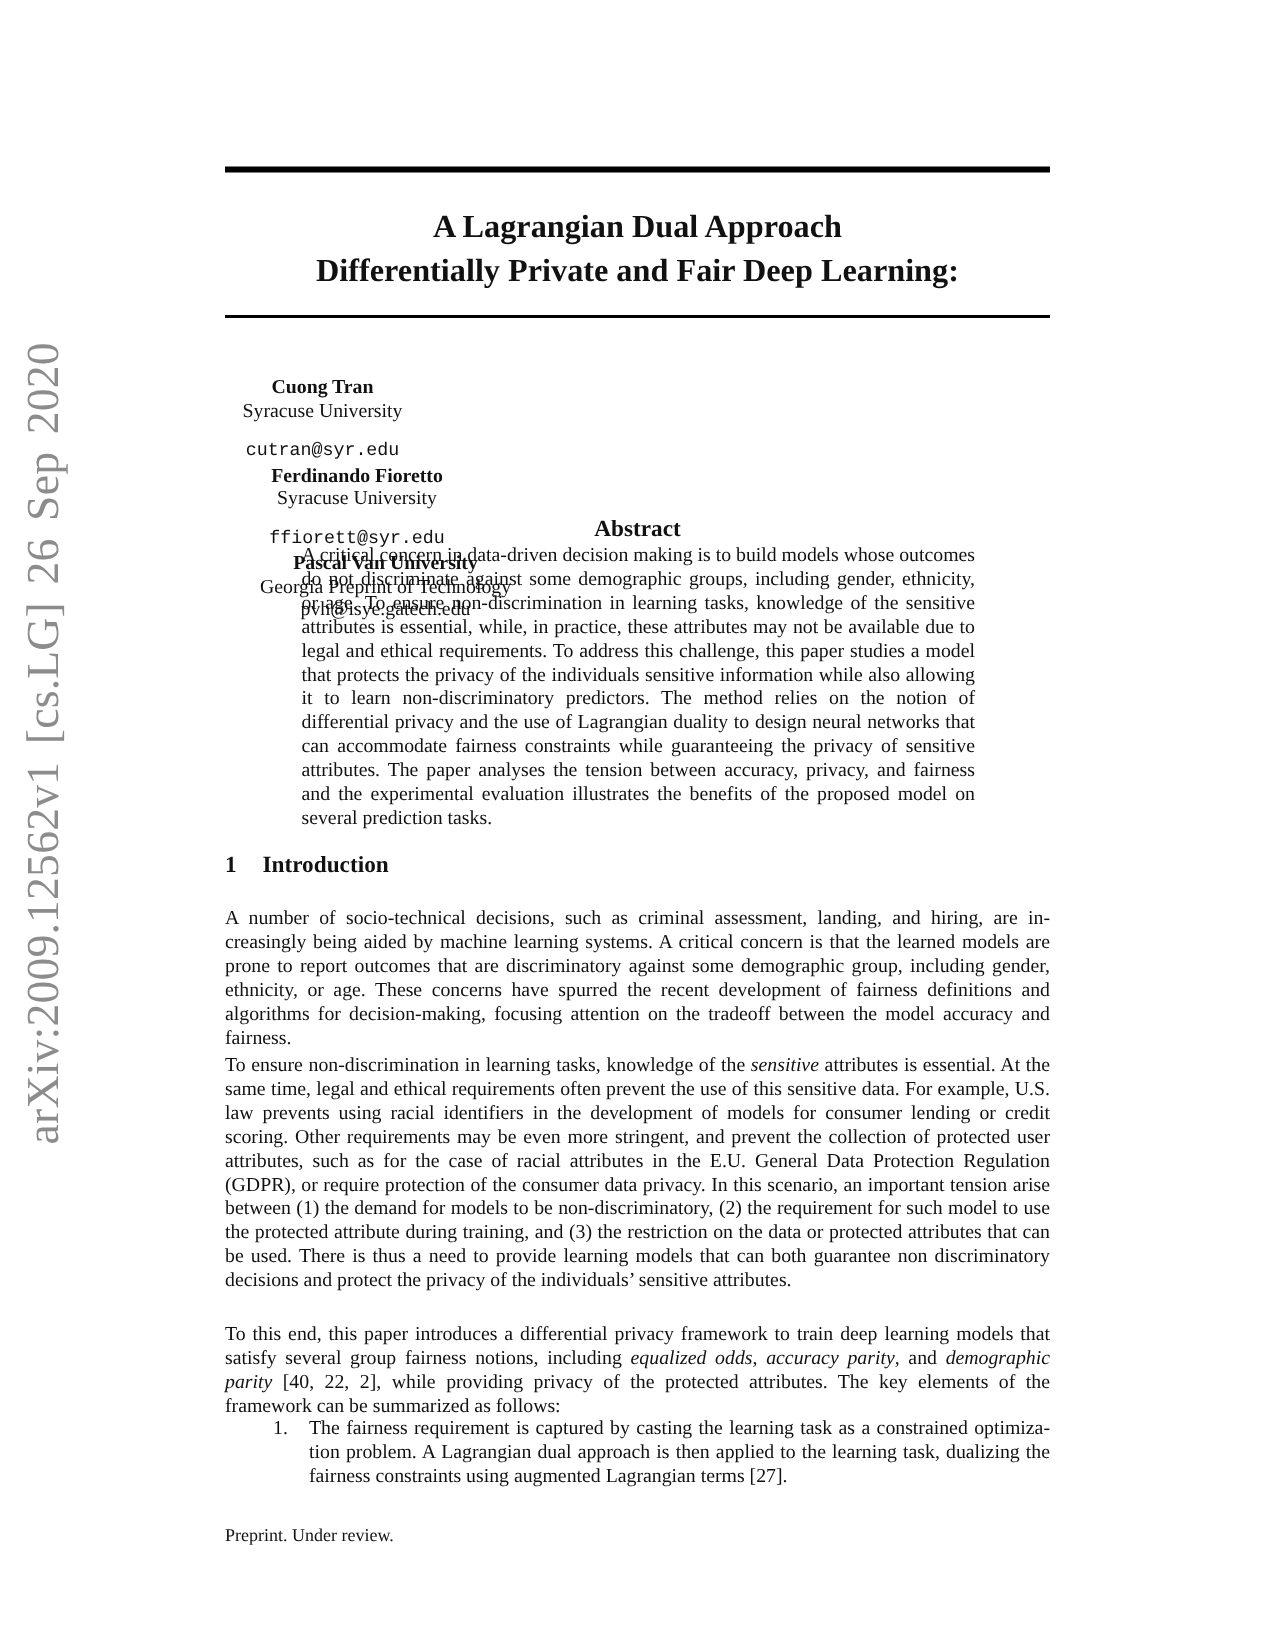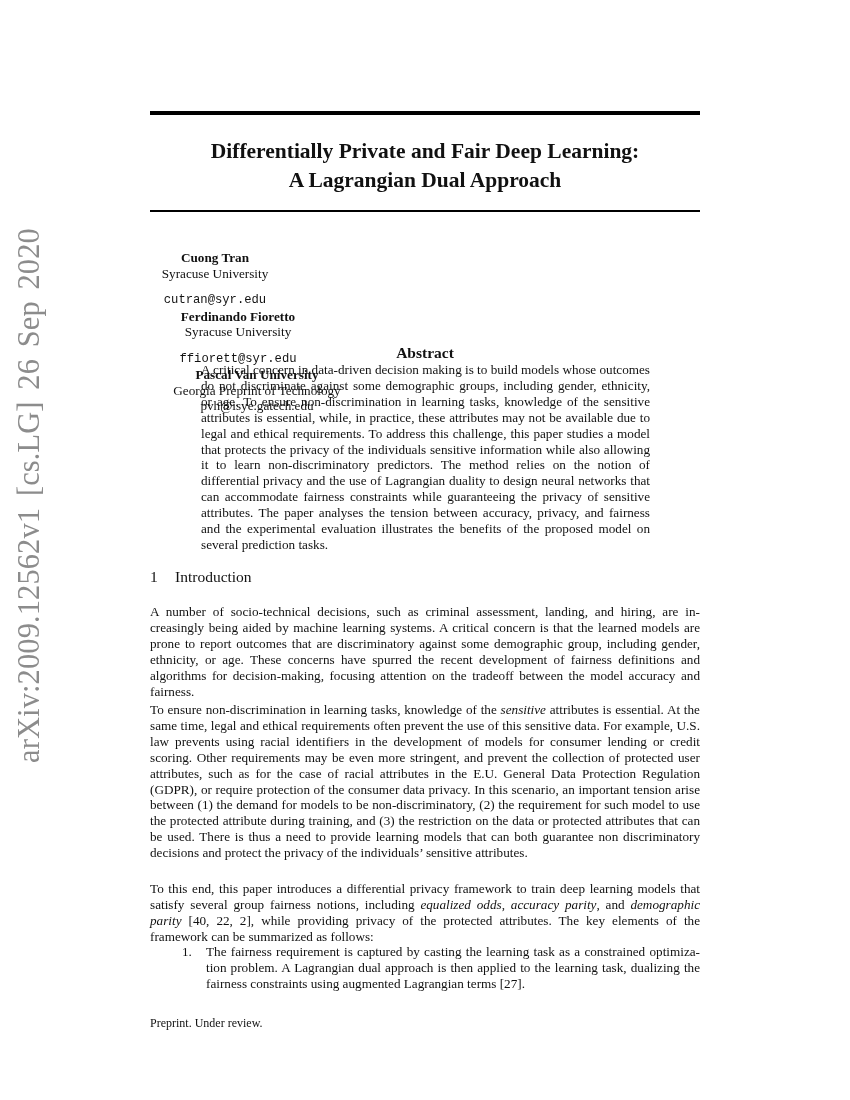--- a/index.html
+++ b/index.html
@@ -51,21 +51,21 @@
     .abstract-heading {
       position: absolute; left: 0; top: 344px; width: 550px;
       text-align: center; font-weight: bold; font-size: 15.5px;
     }
     .abstract-body {
       position: absolute; left: 51px; top: 362px; width: 449px;
       font-size: 13.2px; line-height: 15.9px; text-align: justify; hyphens: manual;
     }
     .section-heading {
       position: absolute; left: 0; top: 568px;
-      font-weight: normal; font-size: 15.5px;
+      font-weight: bold; font-size: 15.5px;
     }
     .section-heading .num { display: inline-block; width: 25px; }
     .para {
       position: absolute; left: 0; width: 550px;
       font-size: 13.2px; line-height: 15.9px; text-align: justify;
     }
     .p1 { top: 604px; font-family: Liberation Serif, serif; }
     .p2 { top: 702px; }
     .p3 { top: 881px; }
     .list {
@@ -85,22 +85,22 @@
 <body>
 
 <div class="arxiv-stamp">
   <span>arXiv:2009.12562v1  [cs.LG]  26 Sep 2020</span>
 </div>
 
 <div class="page">
   <div class="rule-top"></div>
 
   <div class="title">
+    <div>A Lagrangian Dual Approach</div>
     <div>Differentially Private and Fair Deep Learning:</div>
-    <div>A Lagrangian Dual Approach</div>
   </div>
 
   <div class="rule-bottom"></div>
 
   <div class="authors">
     <div class="author a1">
       <div class="name">Cuong Tran</div>
       <div>Syracuse University</div>
       <div class="email-mono">cutran@syr.edu</div>
     </div>

